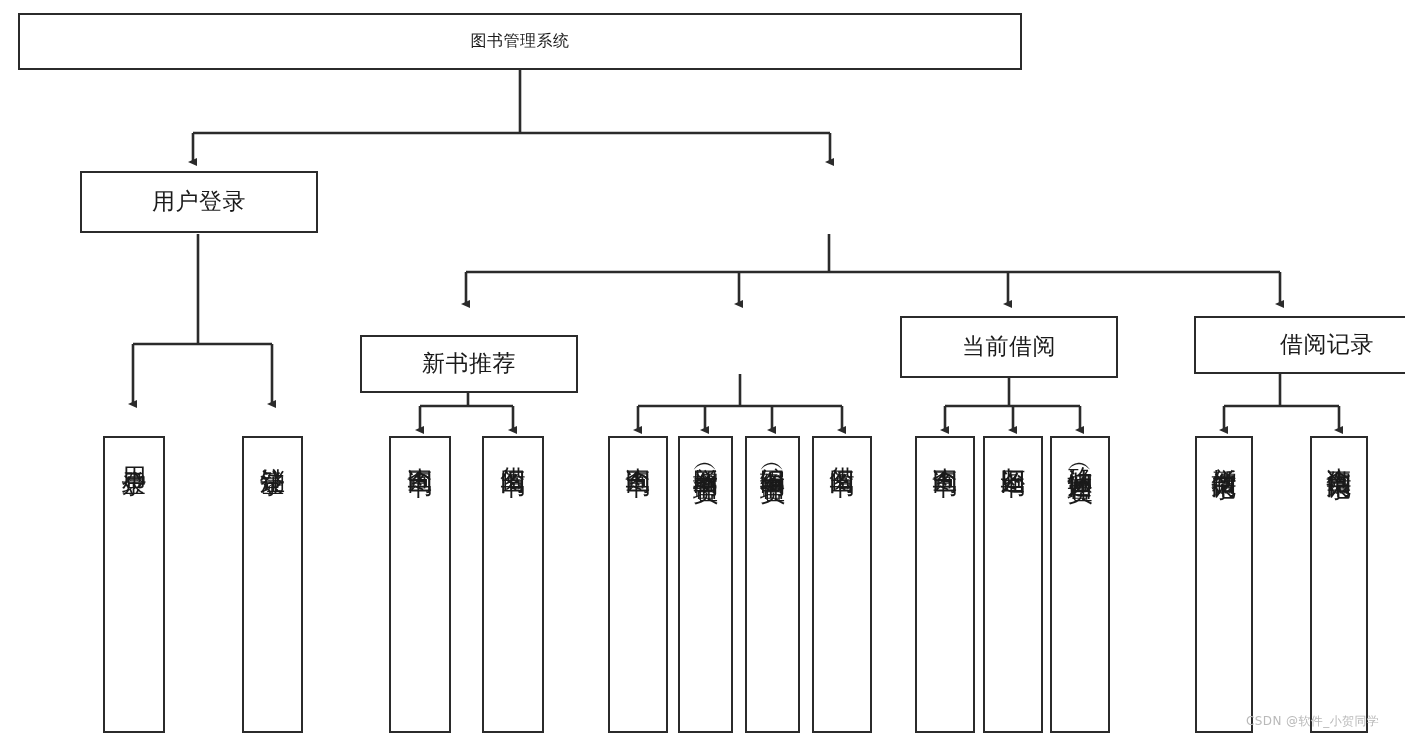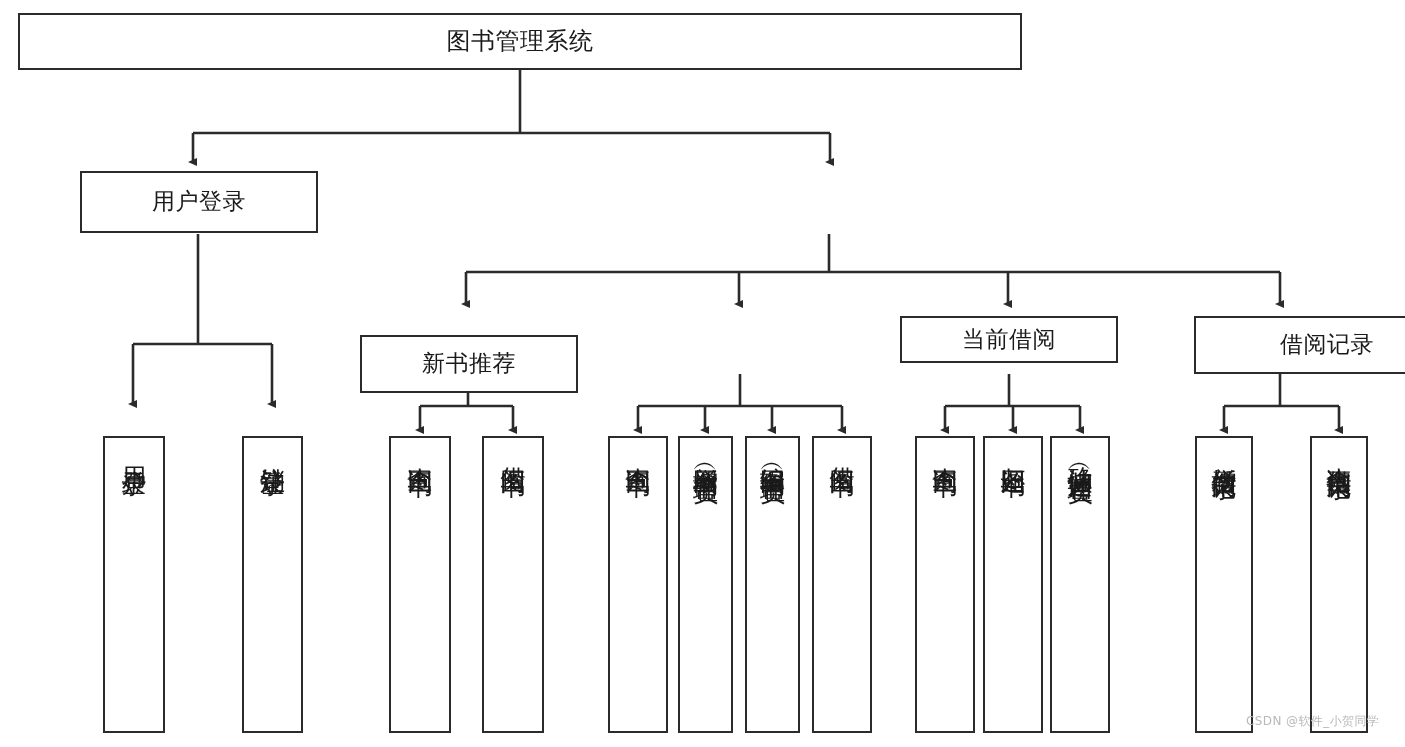--- a/index.html
+++ b/index.html
@@ -42,21 +42,21 @@
     text-align: center;
     line-height: 1.02;
     letter-spacing: 0.5px;
     white-space: nowrap;
   }
   
   .node.horiz .label {
     font-size: 23px;
   }
   .node.root .label {
-    font-size: 24px;
+    font-size: 16px;
   }
   
   .node.vert {
     align-items: flex-start;
     justify-content: center;
     padding-top: 9px;
   }
   .node.vert .label {
     writing-mode: vertical-rl;
     text-orientation: upright;
@@ -136,21 +136,21 @@
     <span class="label">图书管理系统</span>
   </div>
 
   <div class="node horiz" style="left:80px; top:171px; width:238px; height:62px;">
     <span class="label">用户登录</span>
   </div>
 
   <div class="node horiz" style="left:360px; top:316px; width:218px; height:58px;margin-top:19px;">
     <span class="label">新书推荐</span>
   </div>
-  <div class="node horiz" style="left:900px; top:316px; width:218px; height:47px;">
+  <div class="node horiz" style="left:900px; top:316px; width:218px; height:62px;">
     <span class="label">当前借阅</span>
   </div>
   <div class="node horiz" style="left:1170px; top:316px; width:266px; height:58px;margin-left:24px;">
     <span class="label">借阅记录</span>
   </div>
 
   <div class="node vert" style="left:103px; top:436px; width:62px; height:297px;">
     <span class="label">用户登录</span>
   </div>
   <div class="node vert" style="left:242px; top:436px; width:61px; height:297px;">

